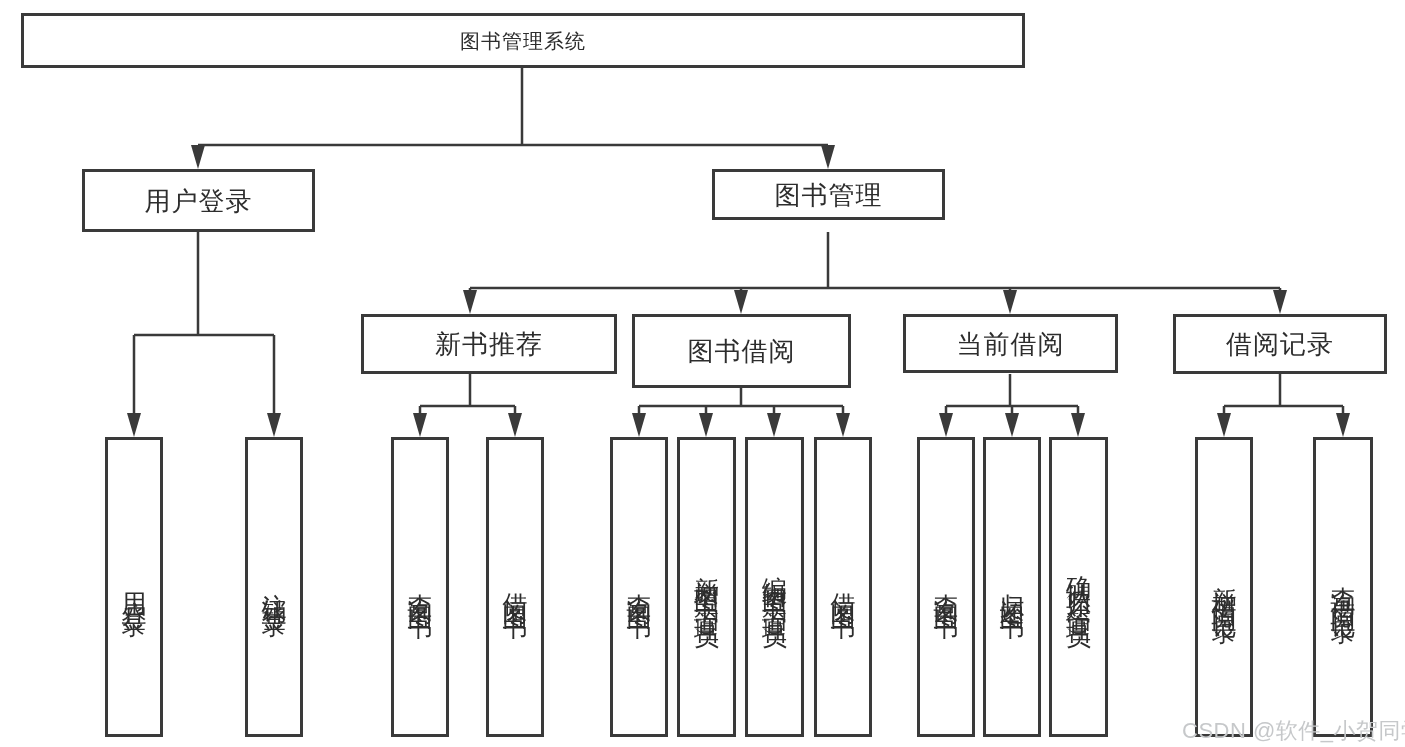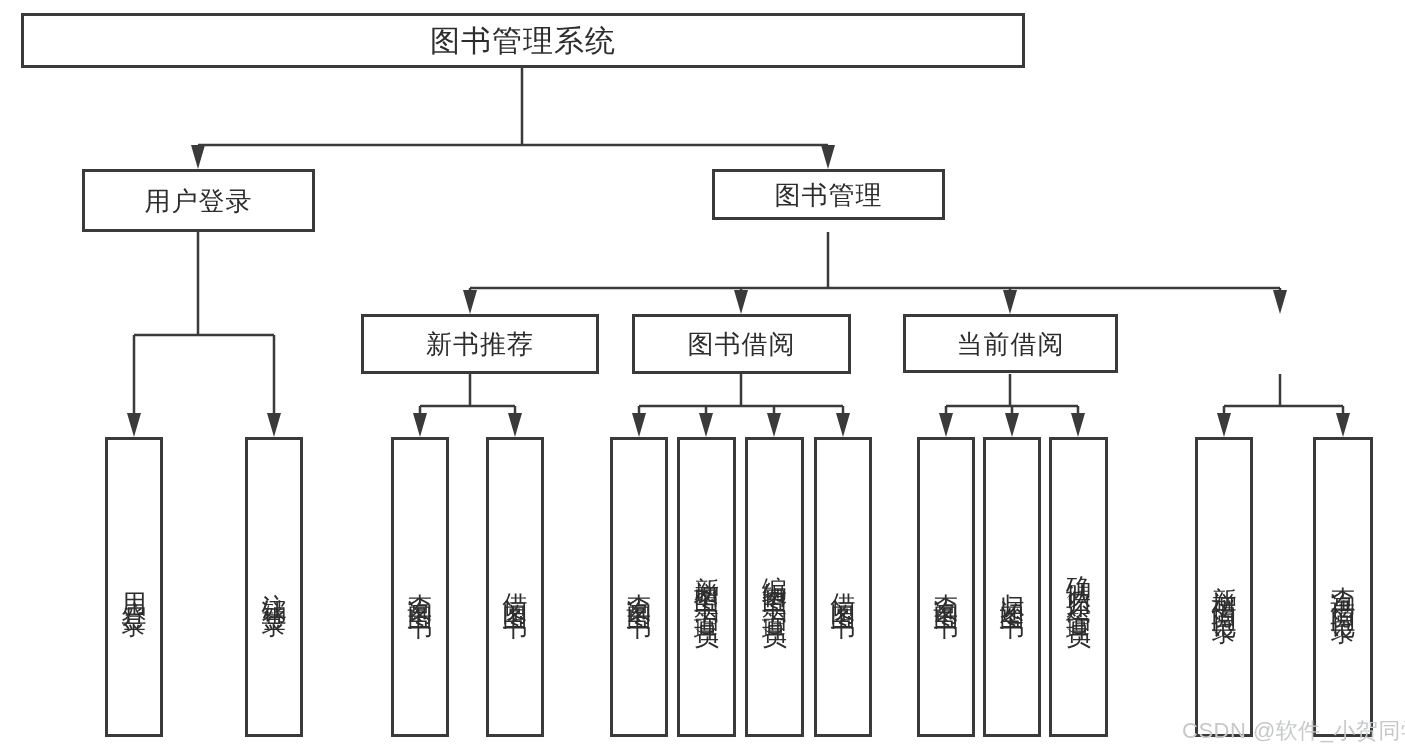--- a/index.html
+++ b/index.html
@@ -18,21 +18,21 @@
     position: absolute;
     background: #ffffff;
     border: 3px solid #3a3a3a;
     display: flex;
     align-items: center;
     justify-content: center;
     line-height: 1;
     white-space: nowrap;
   }
   .h { font-size: 26px; letter-spacing: 1px; }
-  .root-box { font-size: 30px; }
+  .root-box { font-size: 20px; }
   .v {
     writing-mode: vertical-rl;
     text-orientation: mixed;
     font-size: 25px;
     letter-spacing: 7px;
   }
   .watermark {
     position: absolute;
     left: 1182px;
     top: 716px;
@@ -79,23 +79,24 @@
       <path d="M1224,437 l-7,-24 l14,0 z"></path>
       <path d="M1343,437 l-7,-24 l14,0 z"></path>
     </g>
   </svg>
 
   <div class="node h root-box" style="left:21px;top:13px;width:1004px;height:55px">图书管理系统</div>
 
   <div class="node h" style="left:82px;top:169px;width:233px;height:63px">用户登录</div>
   <div class="node h" style="left:712px;top:169px;width:233px;height:51px">图书管理</div>
 
-  <div class="node h" style="left:361px;top:314px;width:238px;height:60px">新书推荐</div>
-  <div class="node h" style="left:632px;top:314px;width:219px;height:60px">图书借阅</div>
+  <div class="node h" style="left:361px;top:314px;width:256px;height:60px">新书推荐</div>
+  <div class="node h" style="left:632px;top:314px;width:219px;height:74px">图书借阅</div>
   <div class="node h" style="left:903px;top:314px;width:215px;height:59px">当前借阅</div>
+  <div class="node h" style="left:1173px;top:314px;width:214px;height:60px">借阅记录</div>
 
   <div class="node v" style="left:105px;top:437px;width:58px;height:300px">用户登录</div>
   <div class="node v" style="left:245px;top:437px;width:58px;height:300px">注销登录</div>
 
   <div class="node v" style="left:391px;top:437px;width:58px;height:300px">查询图书</div>
   <div class="node v" style="left:486px;top:437px;width:58px;height:300px">借阅图书</div>
 
   <div class="node v" style="left:610px;top:437px;width:58px;height:300px">查询图书</div>
   <div class="node v" style="left:677px;top:437px;width:59px;height:300px">新增图书（管理员）</div>
   <div class="node v" style="left:745px;top:437px;width:59px;height:300px">编辑图书（管理员）</div>

